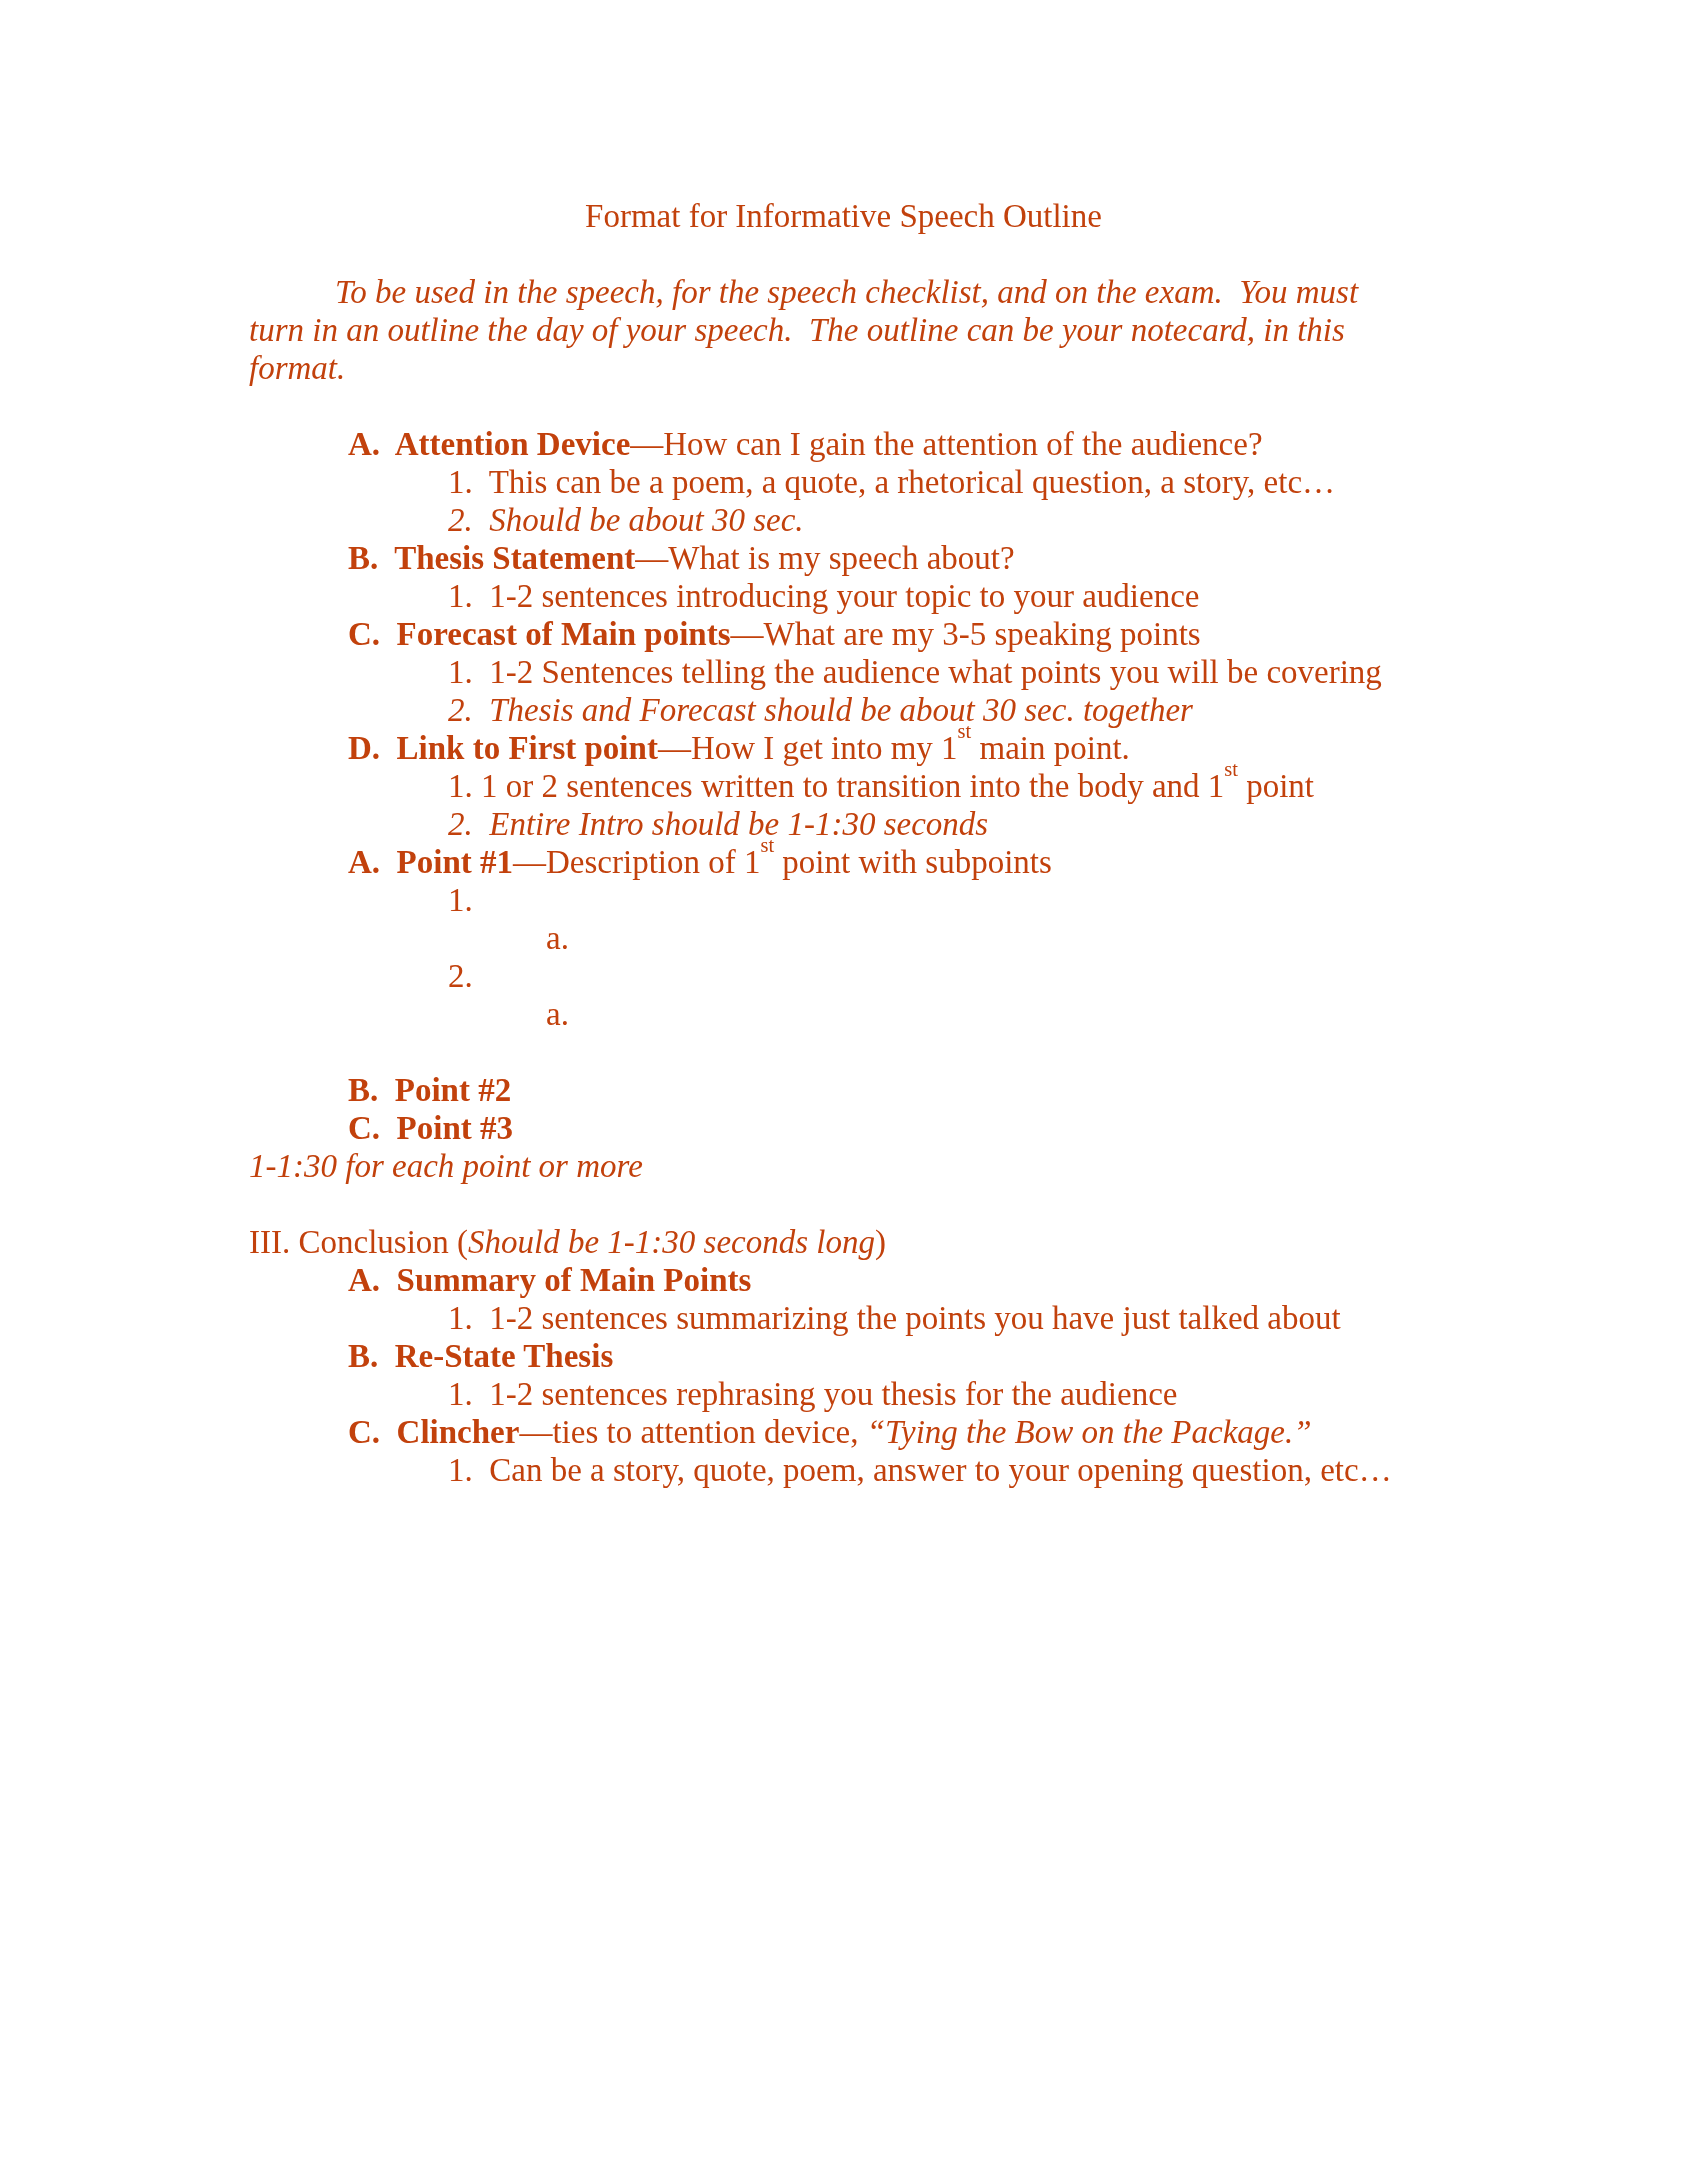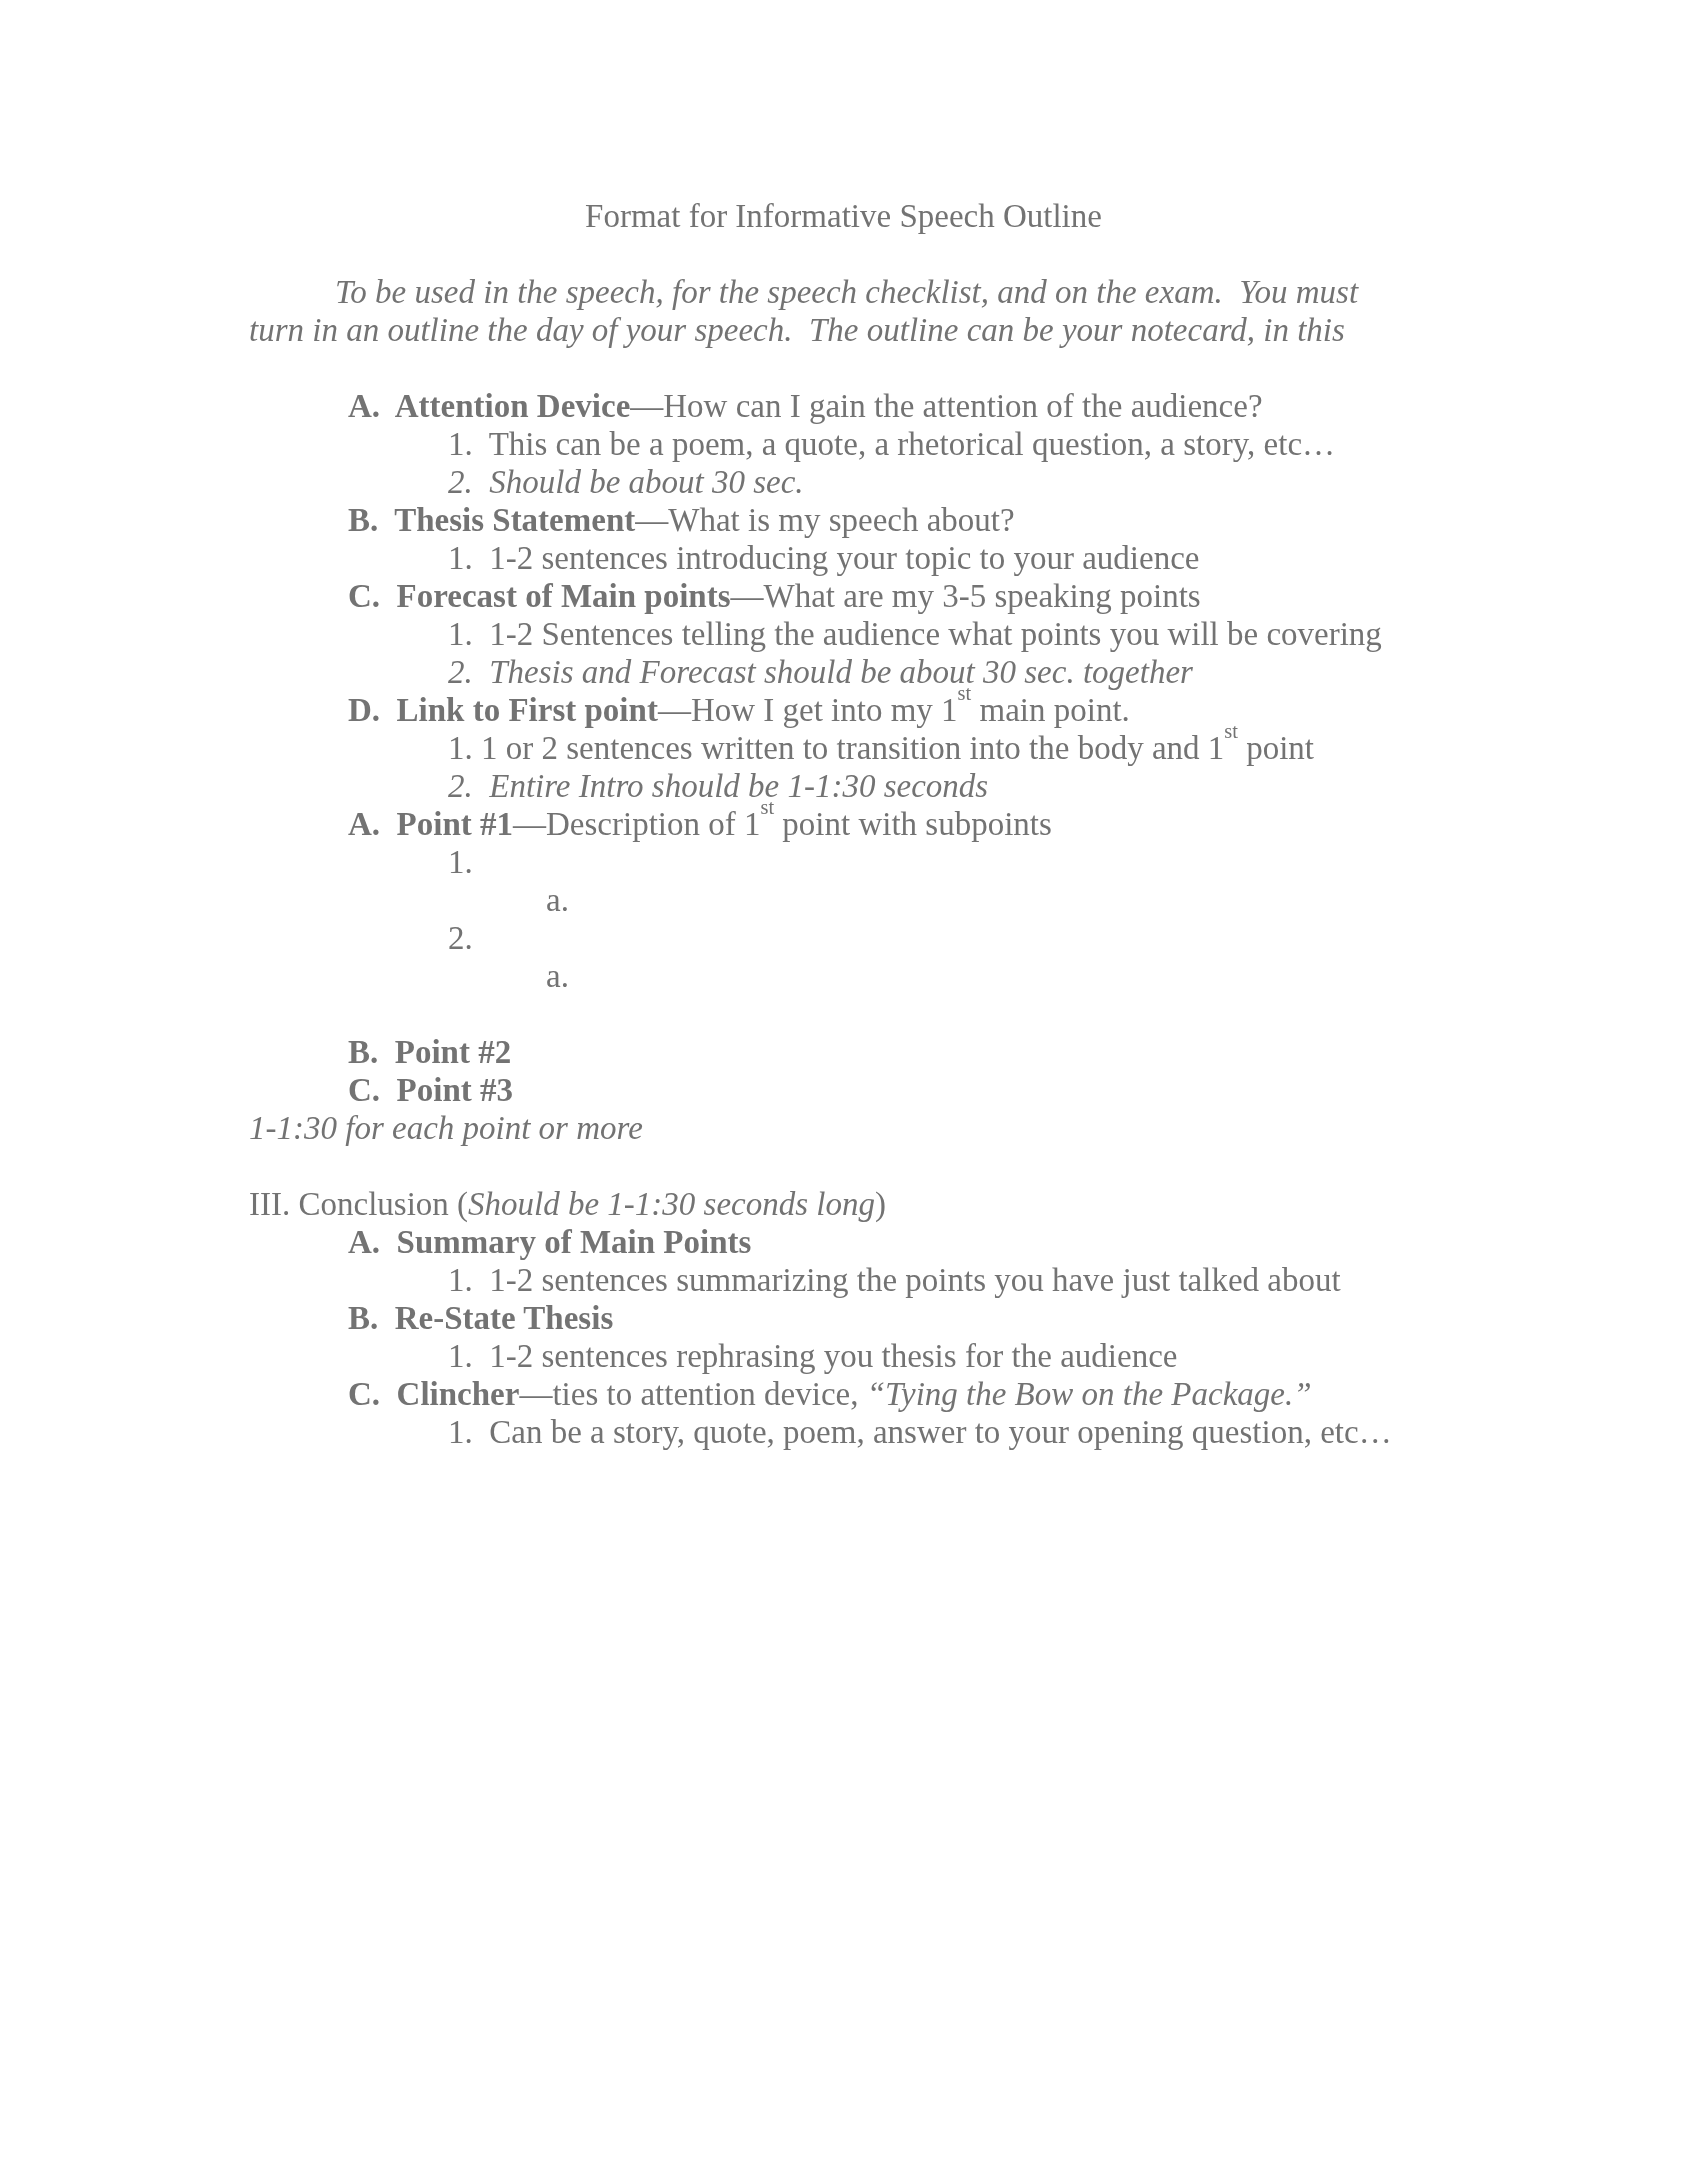--- a/index.html
+++ b/index.html
@@ -1,21 +1,21 @@
 <!DOCTYPE html>
 <html style="font-size:14px"><head>
 <meta charset="utf-8">
 <style>
   html, body { margin: 0; padding: 0; background: #ffffff; }
   .page {
     position: relative;
     width: 1687px;
     height: 2184px;
     background: #ffffff;
-    color: #737373;
+    color: #c2410c;
     font-family: "Liberation Serif", "DejaVu Serif", serif;
     font-size: 33px;
     line-height: 38px;
     box-sizing: border-box;
     padding-top: 197px;
     overflow: hidden;
   }
   .title {
     text-align: center;
     white-space: pre-wrap;
@@ -48,20 +48,21 @@
 </head>
 <body>
 
 <div class="page">
 
   <div class="title">Format for Informative Speech Outline</div>
 
   <div class="intro">
     <div class="pline first">To be used in the speech, for the speech checklist, and on the exam.  You must</div>
     <div class="pline">turn in an outline the day of your speech.  The outline can be your notecard, in this</div>
+    <div class="pline">format.</div>
   </div>
 
   <div class="outline">
       <div class="line ind-1"><span class="b">A.  Attention Device</span><span>—How can I gain the attention of the audience?</span></div>
       <div class="line ind-2"><span>1.  This can be a poem, a quote, a rhetorical question, a story, etc…</span></div>
       <div class="line ind-2"><span class="i">2.  Should be about 30 sec.</span></div>
       <div class="line ind-1"><span class="b">B.  Thesis Statement</span><span>—What is my speech about?</span></div>
       <div class="line ind-2"><span>1.  1-2 sentences introducing your topic to your audience</span></div>
       <div class="line ind-1"><span class="b">C.  Forecast of Main points</span><span>—What are my 3-5 speaking points</span></div>
       <div class="line ind-2"><span>1.  1-2 Sentences telling the audience what points you will be covering</span></div>

